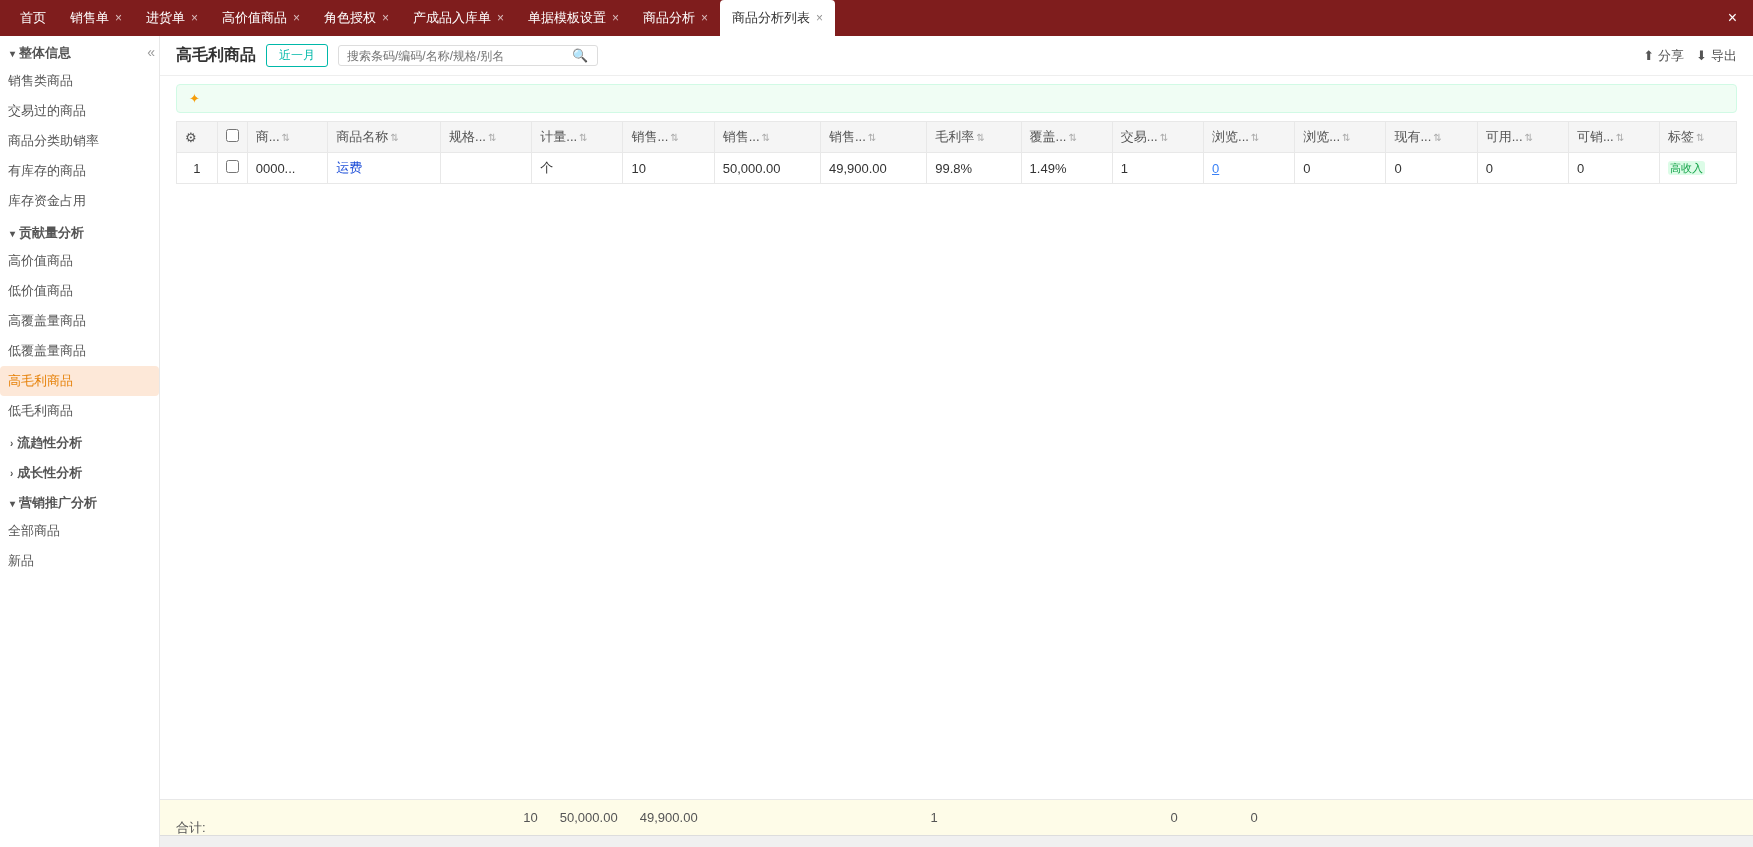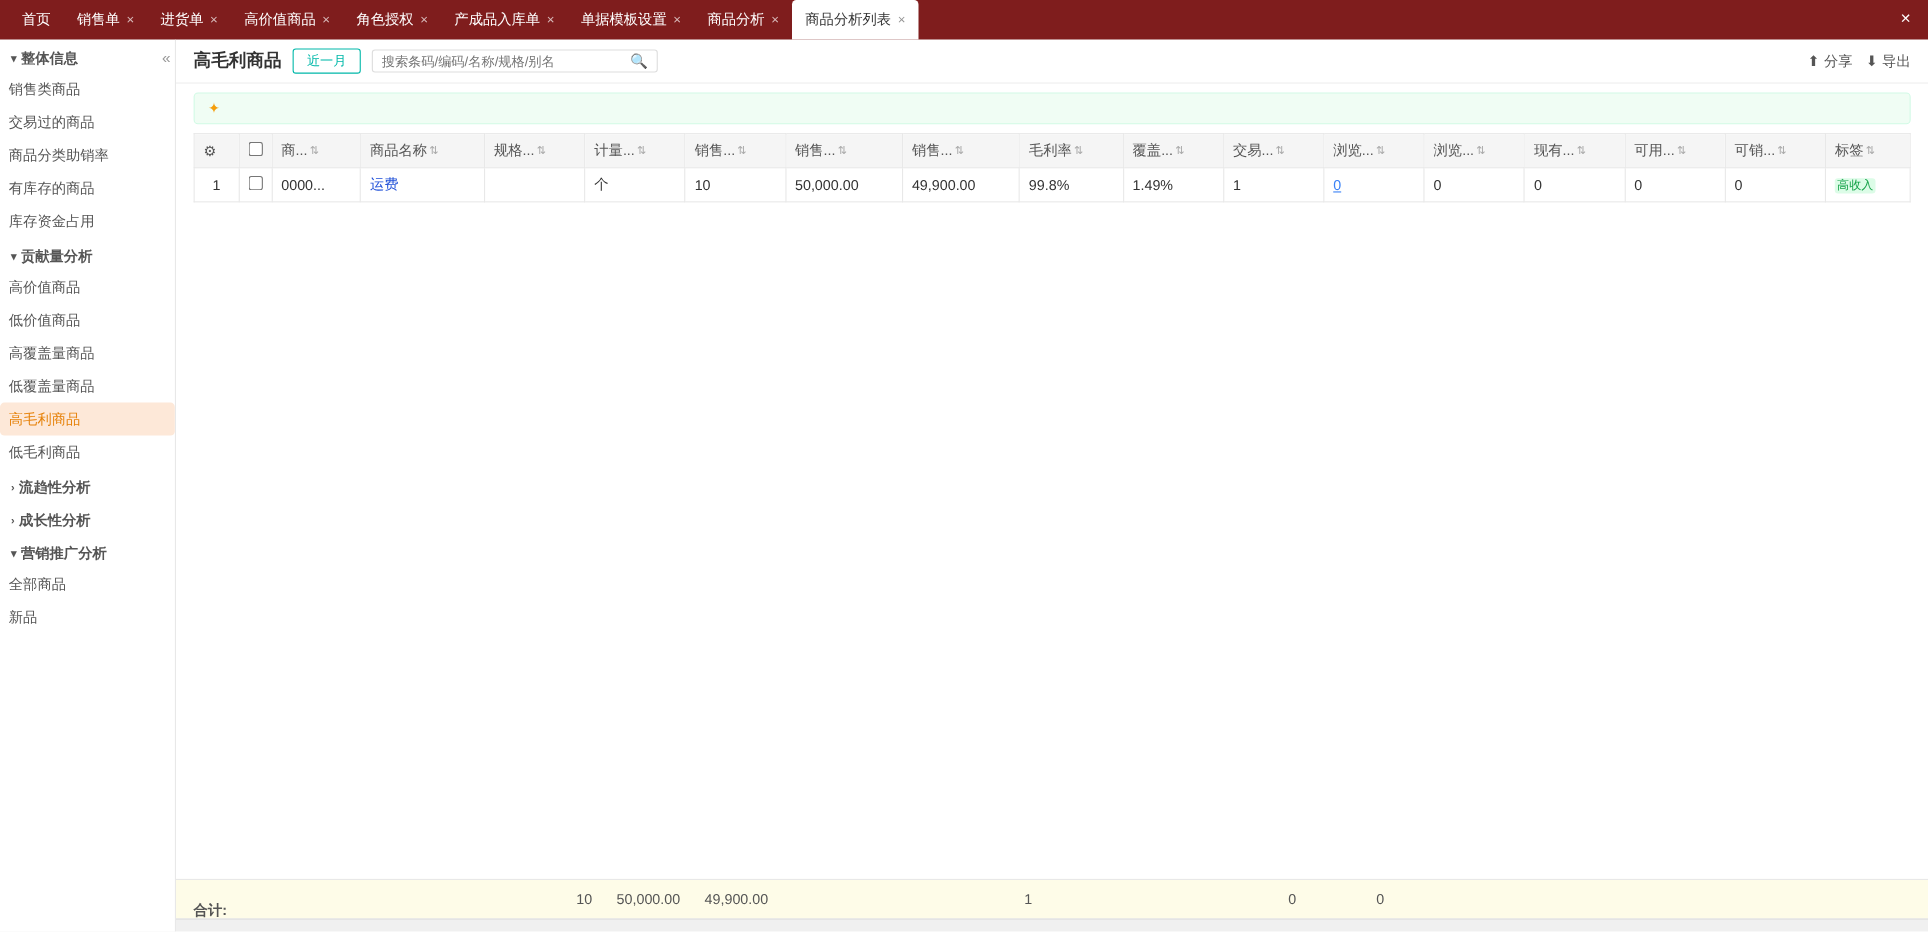--- a/index.html
+++ b/index.html
@@ -215,21 +215,21 @@
       background: #fefce8;
       border-top: 1px solid #e8e8e8;
       display: flex;
       align-items: center;
       padding: 6px 16px;
       font-size: 12px;
       color: #555;
       flex-shrink: 0;
       height: 36px;
     }
-    .footer-summary .label { margin-right: 20px; font-weight: bold; margin-top: 20px; }
+    .footer-summary .label { margin-right: 20px; font-weight: normal; margin-top: 20px; }
     .footer-col { min-width: 80px; text-align: right; padding: 0 8px; }
 
     
     .bottom-scrollbar {
       height: 12px;
       background: #f0f0f0;
       border-top: 1px solid #ddd;
       flex-shrink: 0;
     }
 

